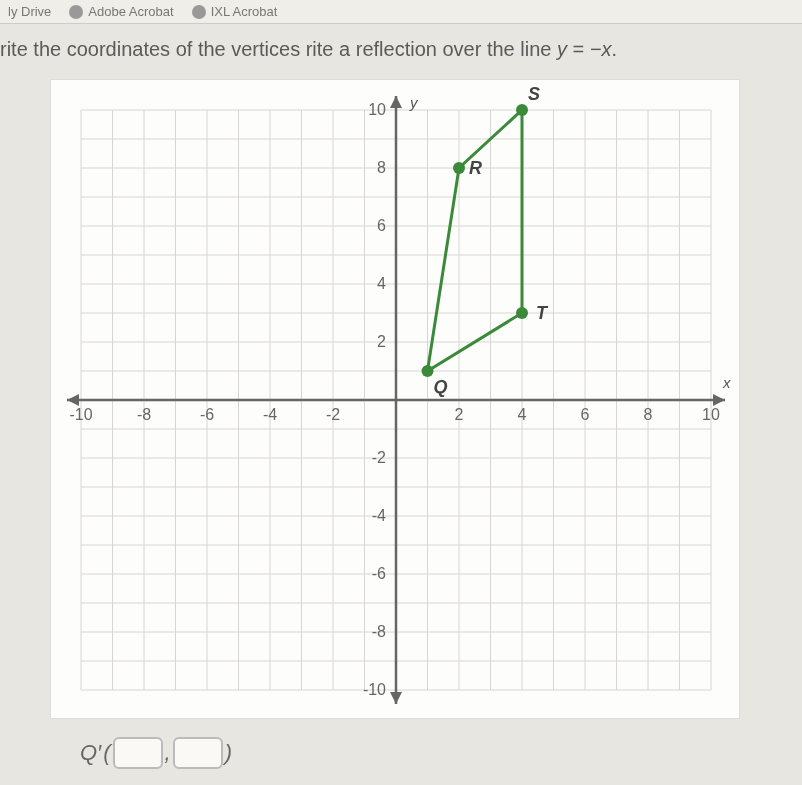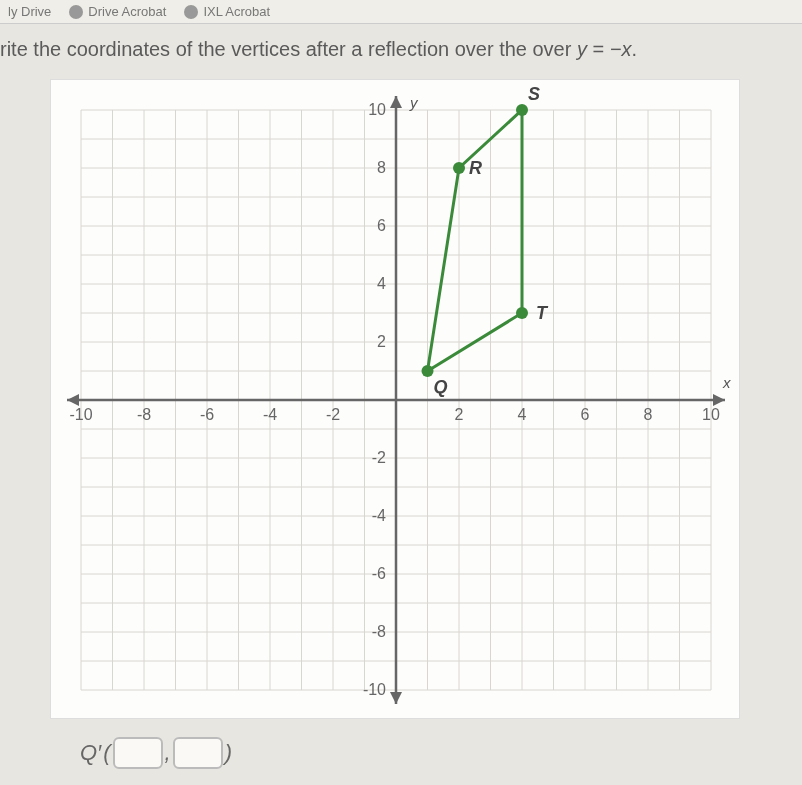--- a/index.html
+++ b/index.html
@@ -70,30 +70,30 @@
 </style>
 </head>
 <body>
 
 <div class="bookmark-bar">
   <div class="bookmark-item">
     <span>ly Drive</span>
   </div>
   <div class="bookmark-item">
     <span class="favicon"></span>
-    <span>Drive Acrobat</span>
+    <span>Adobe Acrobat</span>
   </div>
   <div class="bookmark-item">
     <span class="favicon"></span>
     <span>IXL Acrobat</span>
   </div>
 </div>
 
 <div class="question">
-  <span>rite the coordinates of the vertices after a reflection over the over </span><span class="math">y</span><span> = </span><span class="math">−x</span><span>.</span>
+  <span>rite the coordinates of the vertices rite a reflection over the line </span><span class="math">y</span><span> = </span><span class="math">−x</span><span>.</span>
 </div>
 
 <div class="chart-area">
   <svg class="chart" id="chart-svg" width="690" height="640">
       <line x1="30" y1="610" x2="30" y2="30" stroke="#d8d6d0" stroke-width="1"></line>
       <line x1="61.5" y1="610" x2="61.5" y2="30" stroke="#d8d6d0" stroke-width="1"></line>
       <line x1="93" y1="610" x2="93" y2="30" stroke="#d8d6d0" stroke-width="1"></line>
       <line x1="124.5" y1="610" x2="124.5" y2="30" stroke="#d8d6d0" stroke-width="1"></line>
       <line x1="156" y1="610" x2="156" y2="30" stroke="#d8d6d0" stroke-width="1"></line>
       <line x1="187.5" y1="610" x2="187.5" y2="30" stroke="#d8d6d0" stroke-width="1"></line>

